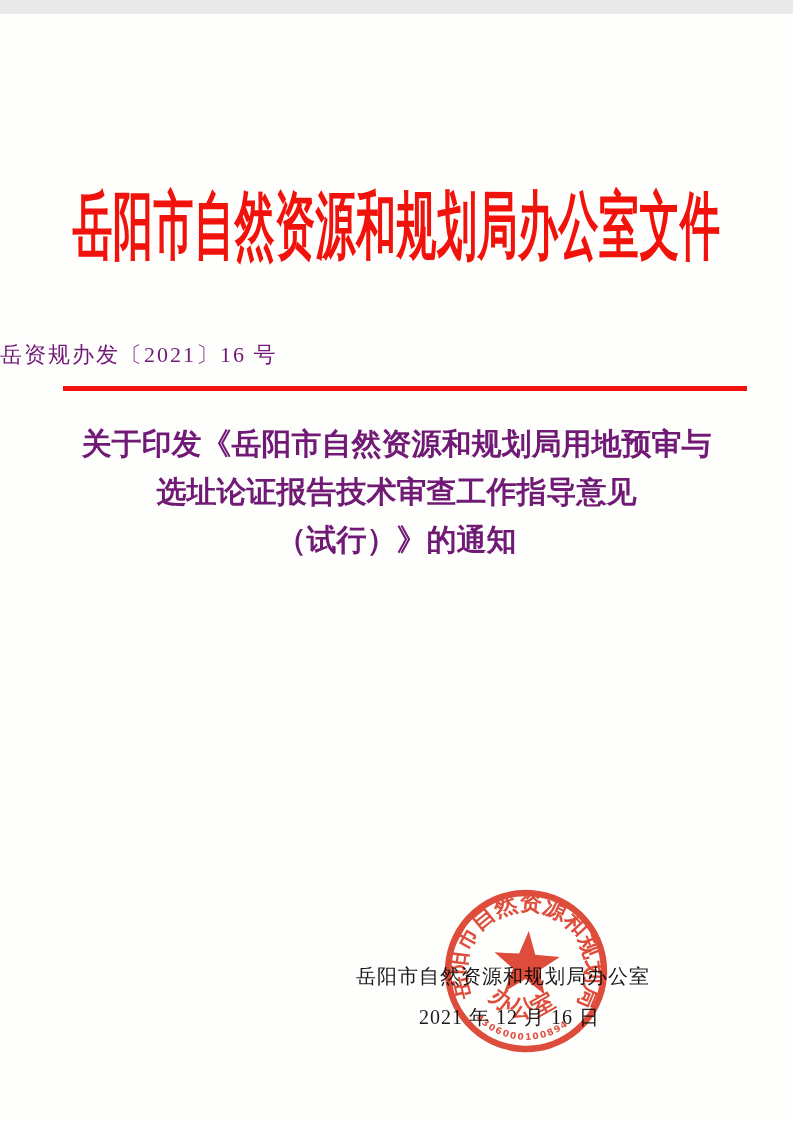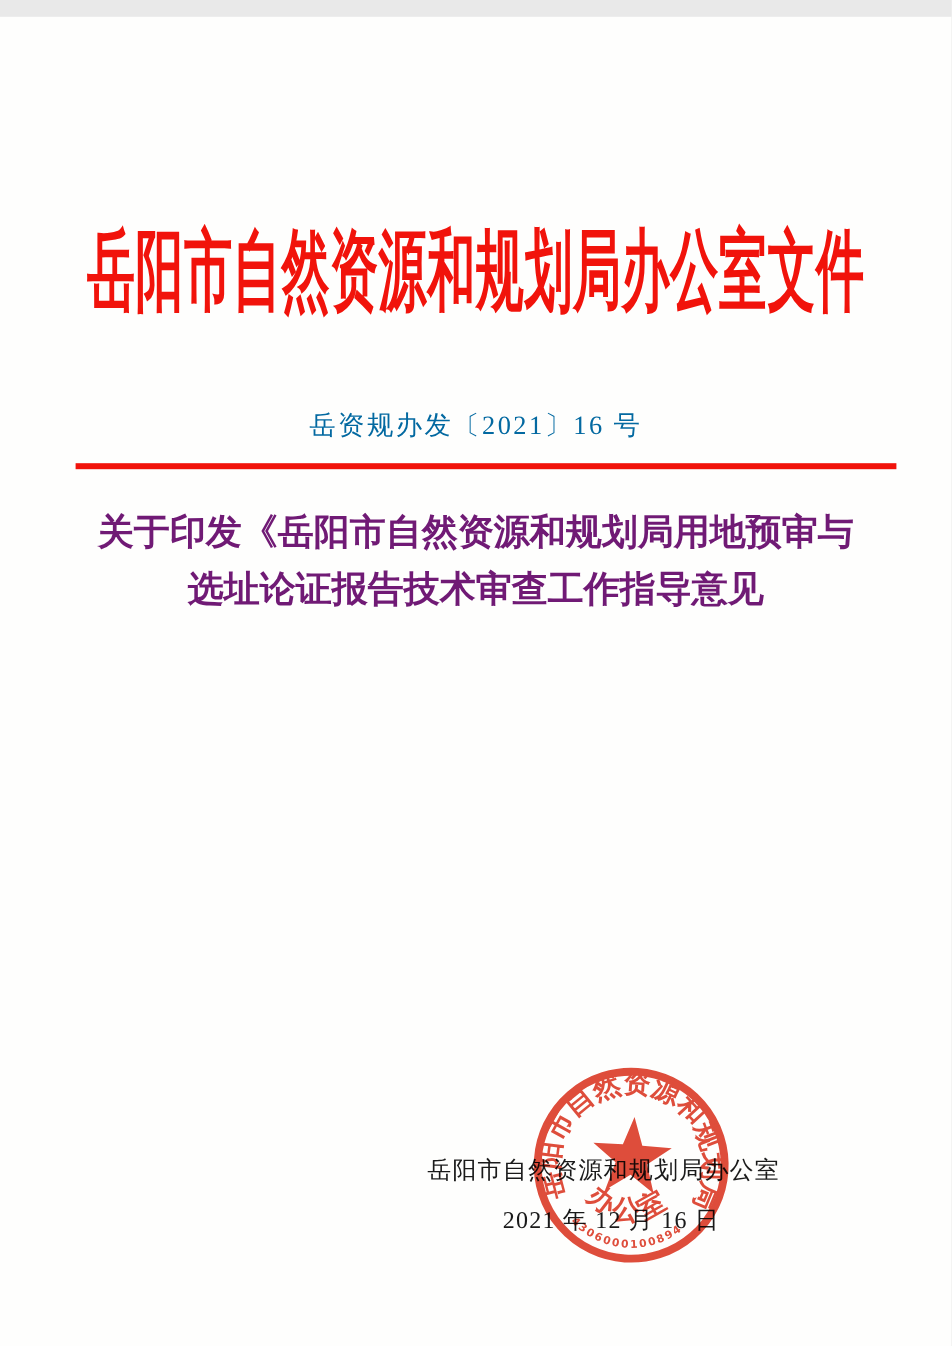--- a/index.html
+++ b/index.html
@@ -17,24 +17,23 @@
     text-align:center;
     font-size:40px;line-height:44px;font-weight:bold;
     color:#f1130b;
     letter-spacing:0.5px;
     transform:scaleY(1.85);
     transform-origin:50% 0;
     white-space:nowrap;
   }
   .doc-number{
     position:absolute;top:327px;left:0;right:0;
-    text-align:center;
     font-size:22px;line-height:28px;
     letter-spacing:2px;
-    color:#0369a1;
+    color:#701a75;
   }
   .red-line{
     position:absolute;top:372px;left:63px;width:684px;height:5px;
     background:#f1130b;
   }
   .notice-title{
     position:absolute;top:406px;left:0;right:0;
     text-align:center;
     font-size:30px;line-height:48px;font-weight:bold;
     color:#701a75;
@@ -74,20 +73,21 @@
 
   <div class="masthead">岳阳市自然资源和规划局办公室文件</div>
 
   <div class="doc-number">岳资规办发〔2021〕16 号</div>
 
   <div class="red-line"></div>
 
   <div class="notice-title">
     <div>关于印发《岳阳市自然资源和规划局用地预审与</div>
     <div>选址论证报告技术审查工作指导意见</div>
+    <div>（试行）》的通知</div>
   </div>
 
 
   <div class="closing-org">岳阳市自然资源和规划局办公室</div>
 
   <div class="closing-date">2021 年 12 月 16 日</div>
 
   <svg class="seal" viewBox="0 0 200 200" xmlns="http://www.w3.org/2000/svg">
     <defs>
       <path id="seal-ring-arc" d="M 30.5 125.3 A 74 74 0 1 1 169.5 125.3" fill="none"></path>

